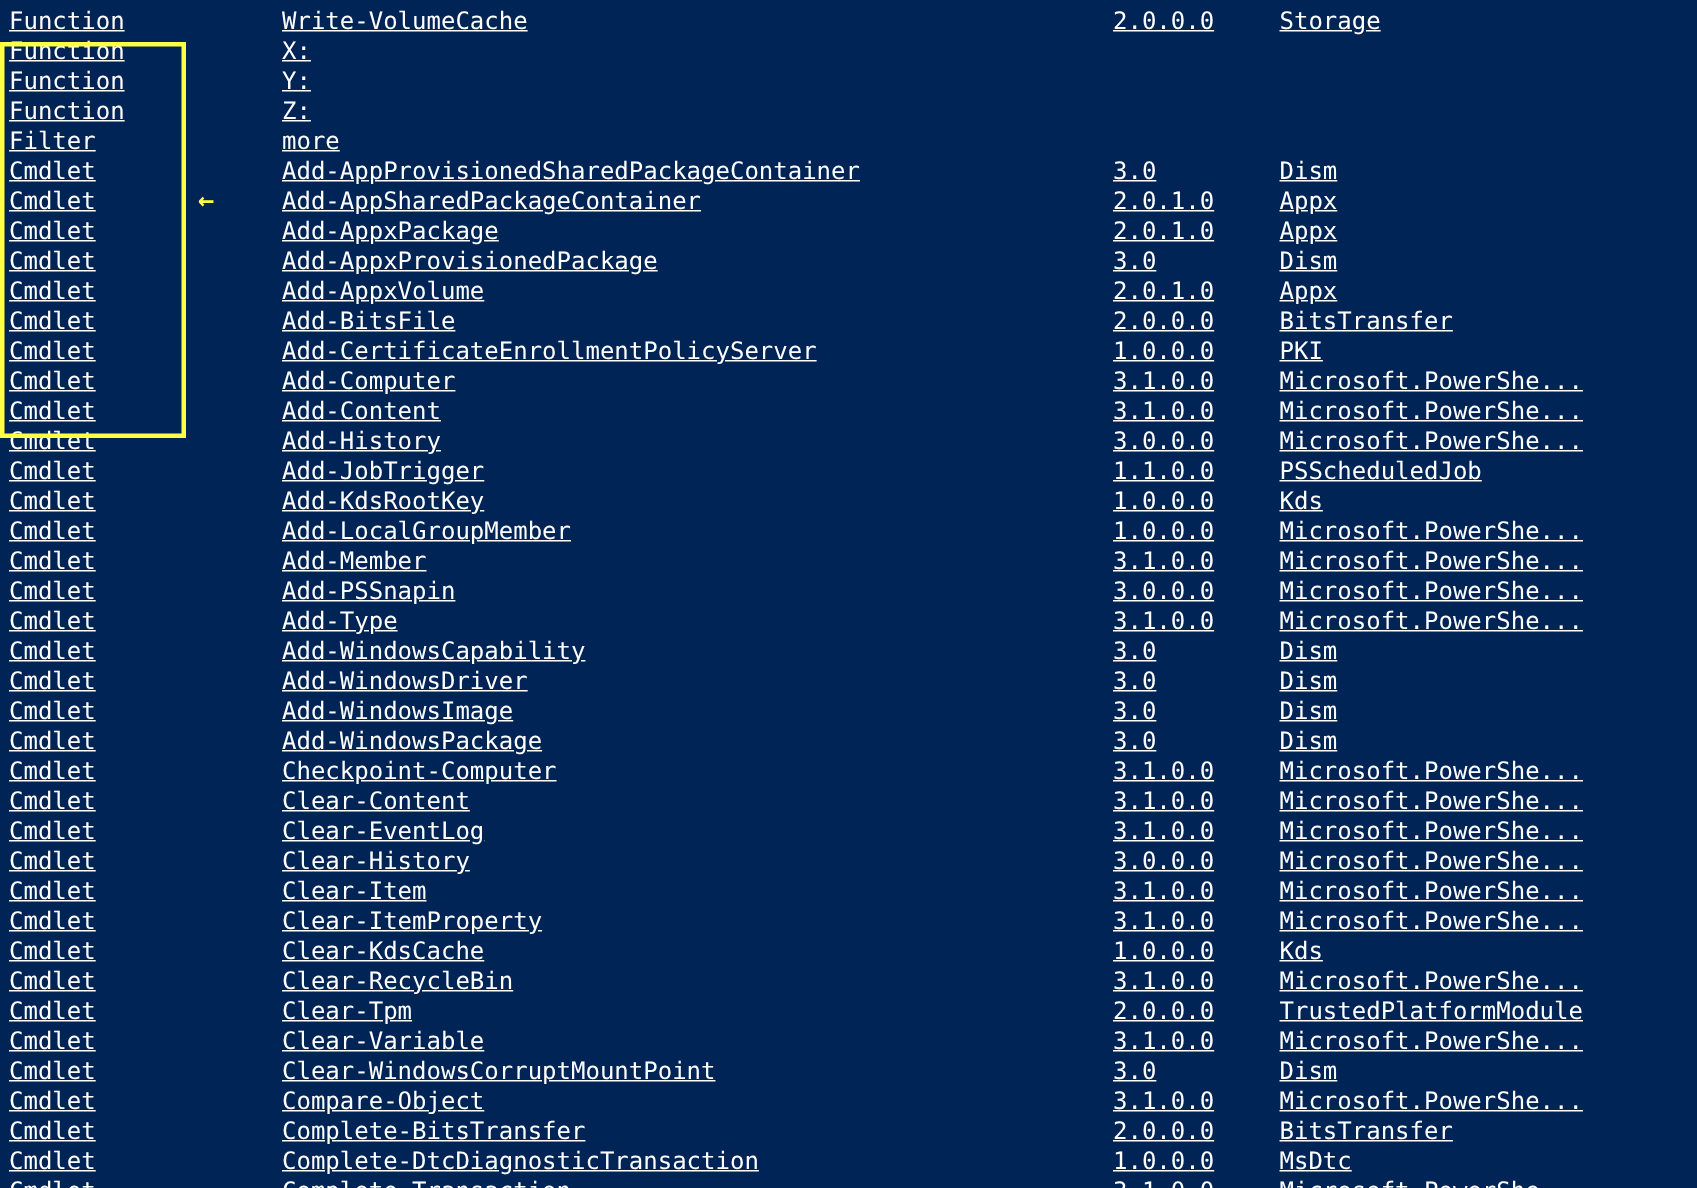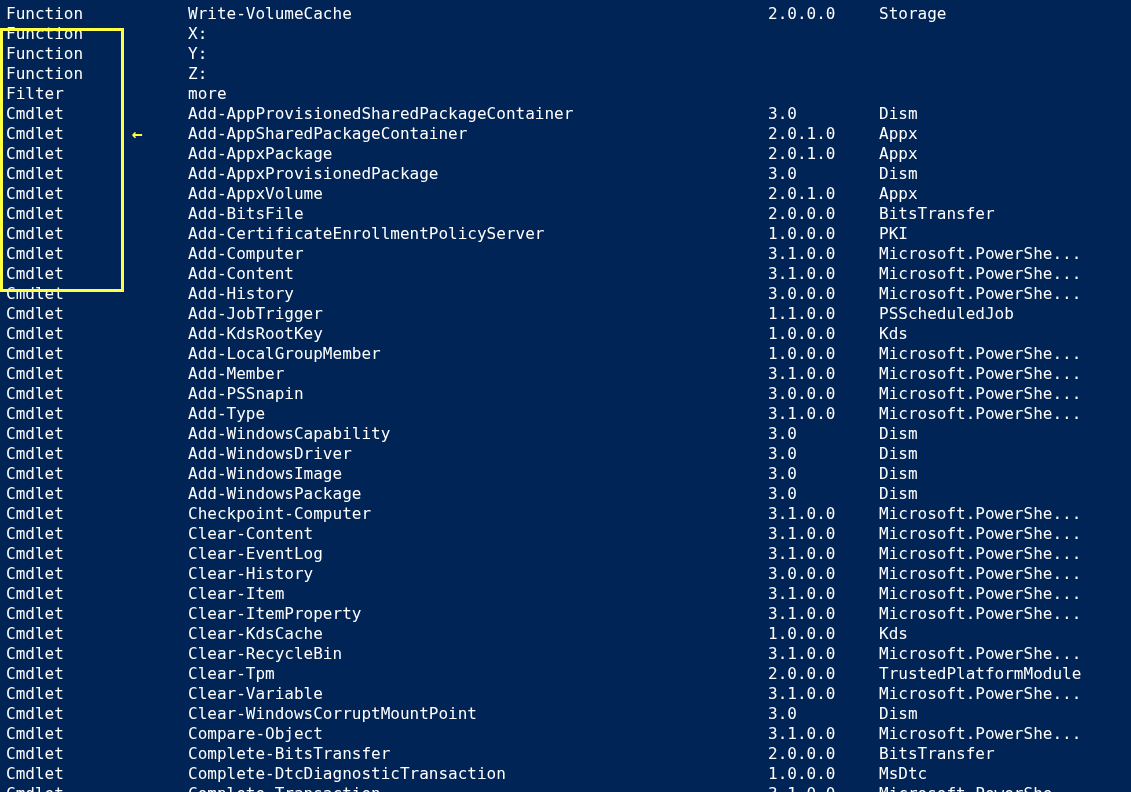--- a/index.html
+++ b/index.html
@@ -16,24 +16,25 @@
     line-height: 20px;
     color: #ffffff;
     padding: 4px 6px;
     white-space: pre;
     position: relative;
   }
   .row {
     display: flex;
     height: 20px;
     align-items: center;
+    text-decoration: underline;
   }
   .col-type    { width: 182px; flex: 0 0 182px; }
   .col-name    { width: 554px; flex: 0 0 554px; }
-  .col-version { width: 111px; flex: 0 0 111px; margin-left: 26px; }
+  .col-version { width: 111px; flex: 0 0 111px; }
   .col-source  { flex: 1 1 auto; }
   .highlight-box {
     position: absolute;
     border: 3px solid #ffff44;
     pointer-events: none;
     box-sizing: border-box;
   }
   .arrow {
     position: absolute;
     color: #ffff44;

